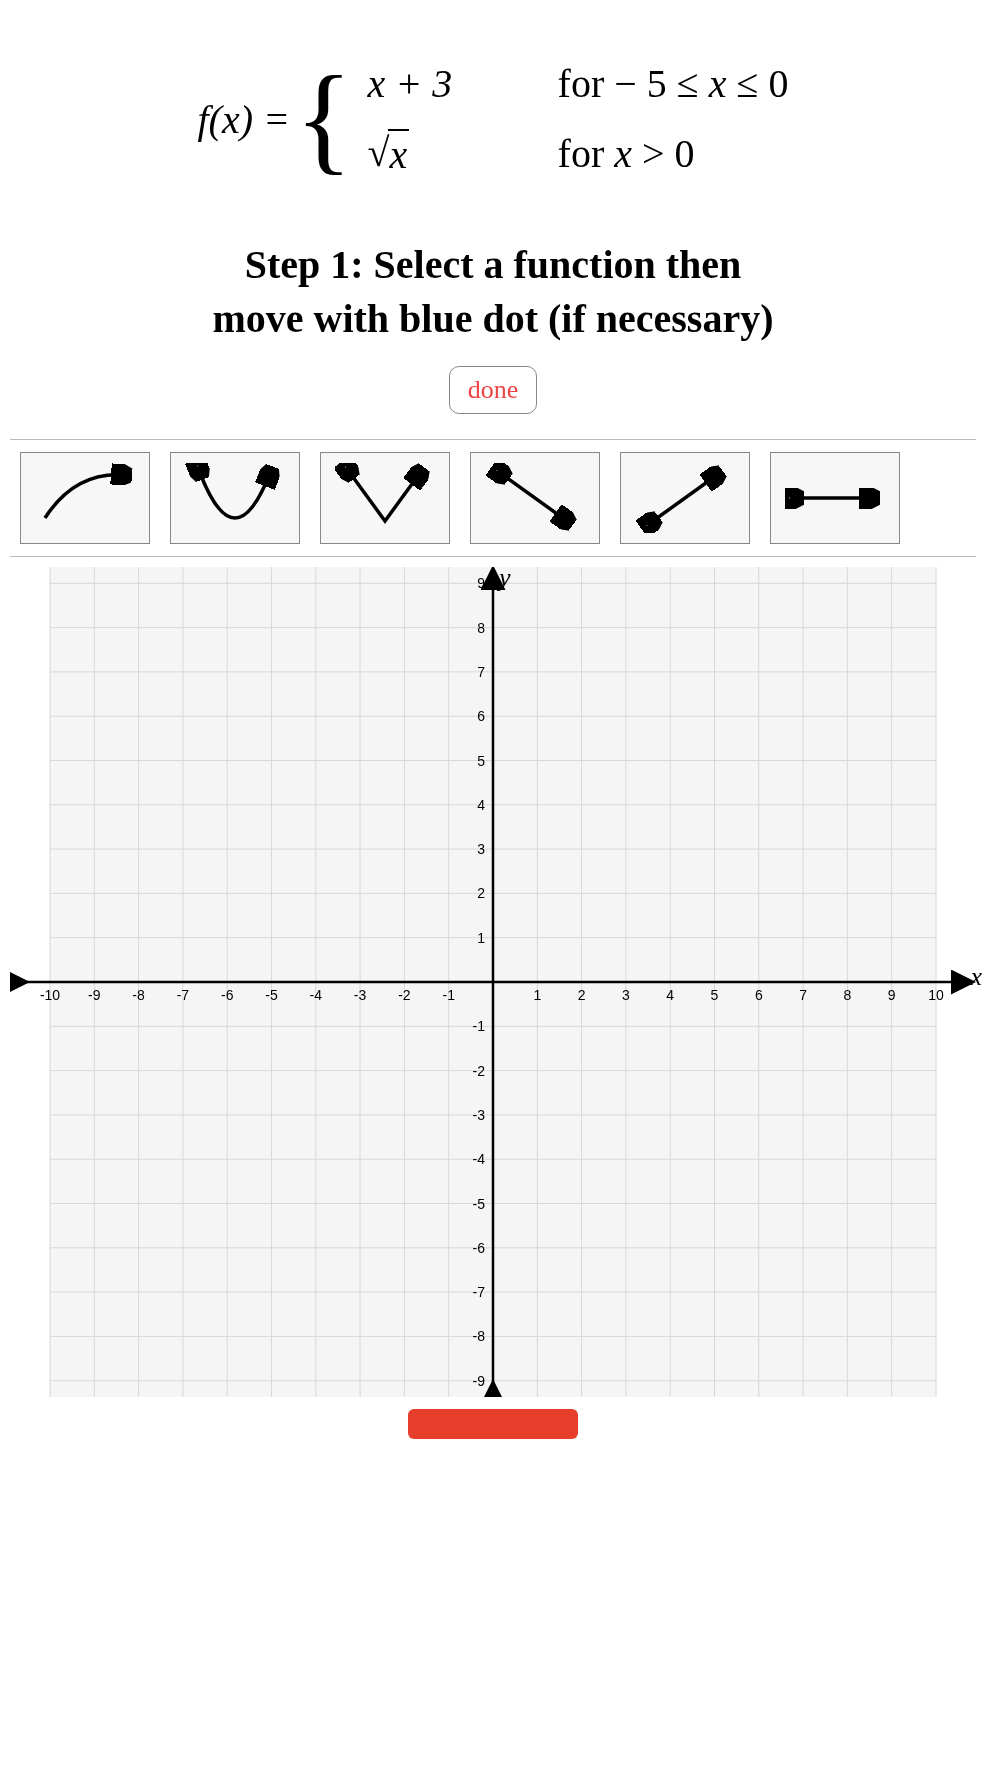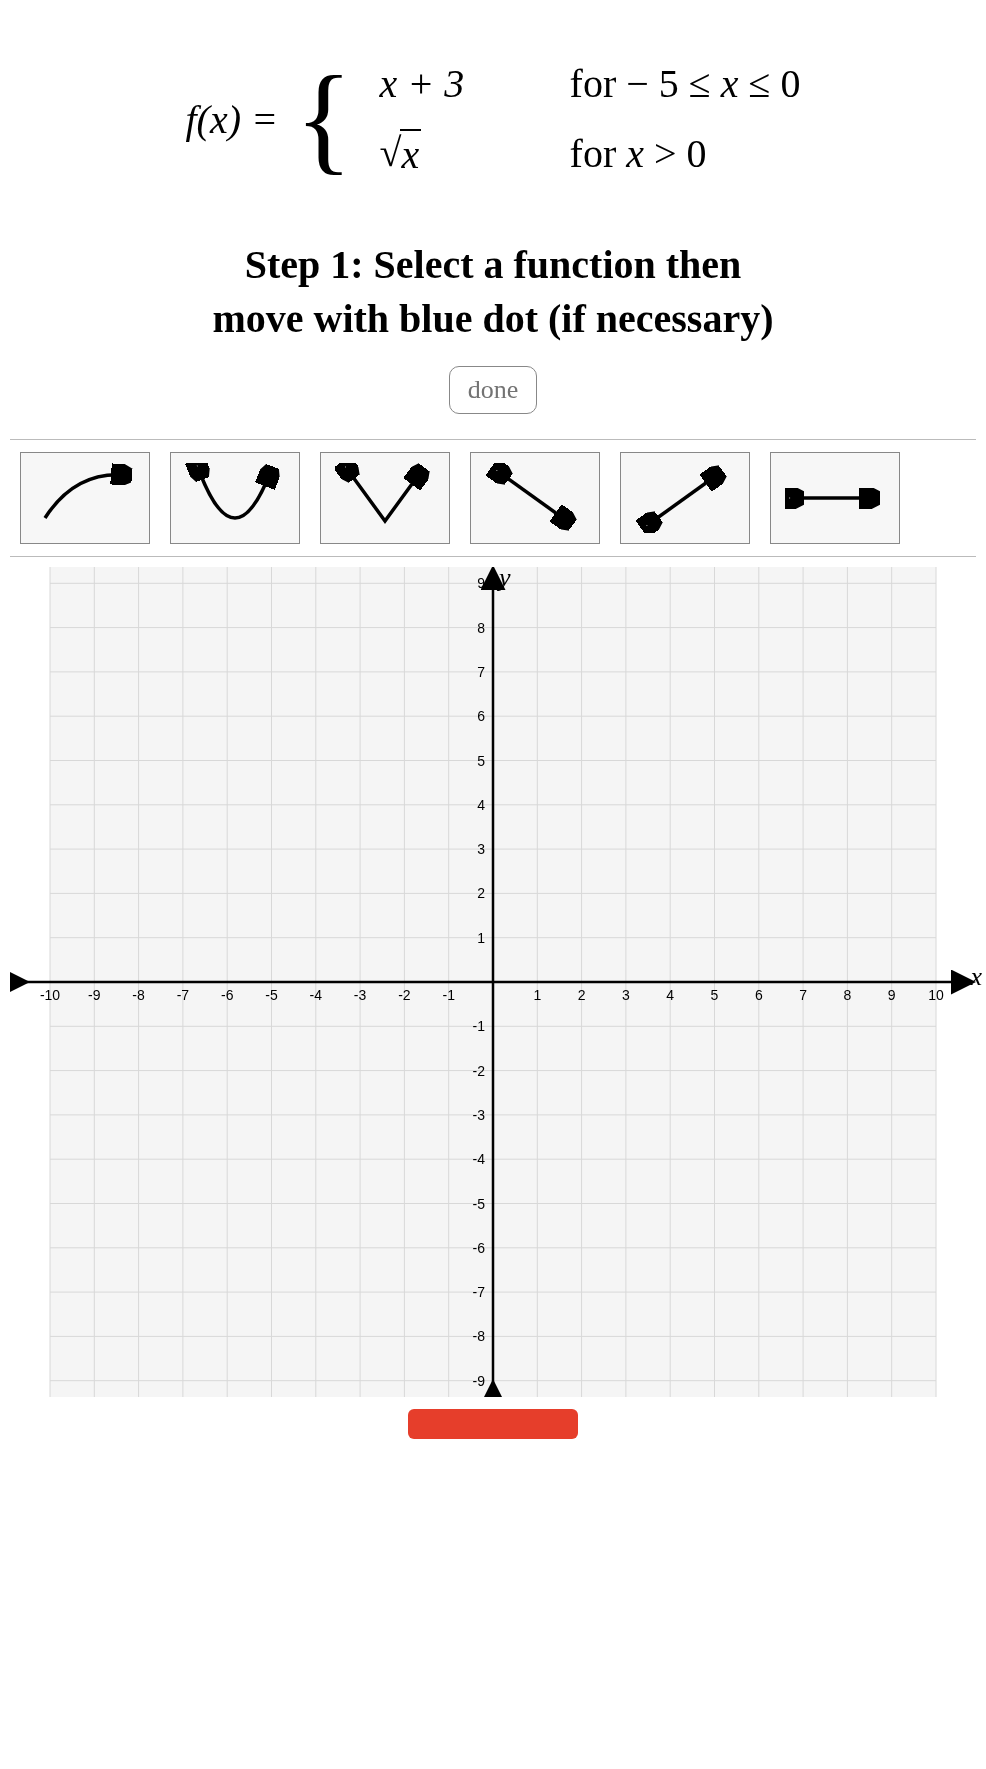--- a/index.html
+++ b/index.html
@@ -11,21 +11,21 @@
     color: #000;
     width: 986px;
   }
   .equation {
     font-size: 40px;
     font-style: italic;
     display: flex;
     align-items: center;
     justify-content: center;
     margin: 40px 0 60px 0;
-    gap: 22px;
+    gap: 10px;
   }
   .equation .lhs { white-space: nowrap; }
   .brace {
     font-size: 120px;
     font-style: normal;
     line-height: 0.8;
     font-family: serif;
     font-weight: 300;
     margin: 0 5px 0 -5px;
   }
@@ -46,21 +46,21 @@
     font-weight: bold;
   }
   .done-row { text-align: center; margin-bottom: 25px; }
   .done-btn {
     display: inline-block;
     padding: 8px 18px;
     border: 1.5px solid #888;
     border-radius: 10px;
     font-size: 26px;
     font-family: Georgia, serif;
-    color: #737373;
+    color: #ef4444;
     background: #fff;
     cursor: pointer;
   }
   .tools-bar {
     border: 1px solid #bbb;
     border-left: none; border-right: none;
     padding: 12px 10px;
     display: flex;
     gap: 20px;
     justify-content: flex-start;

